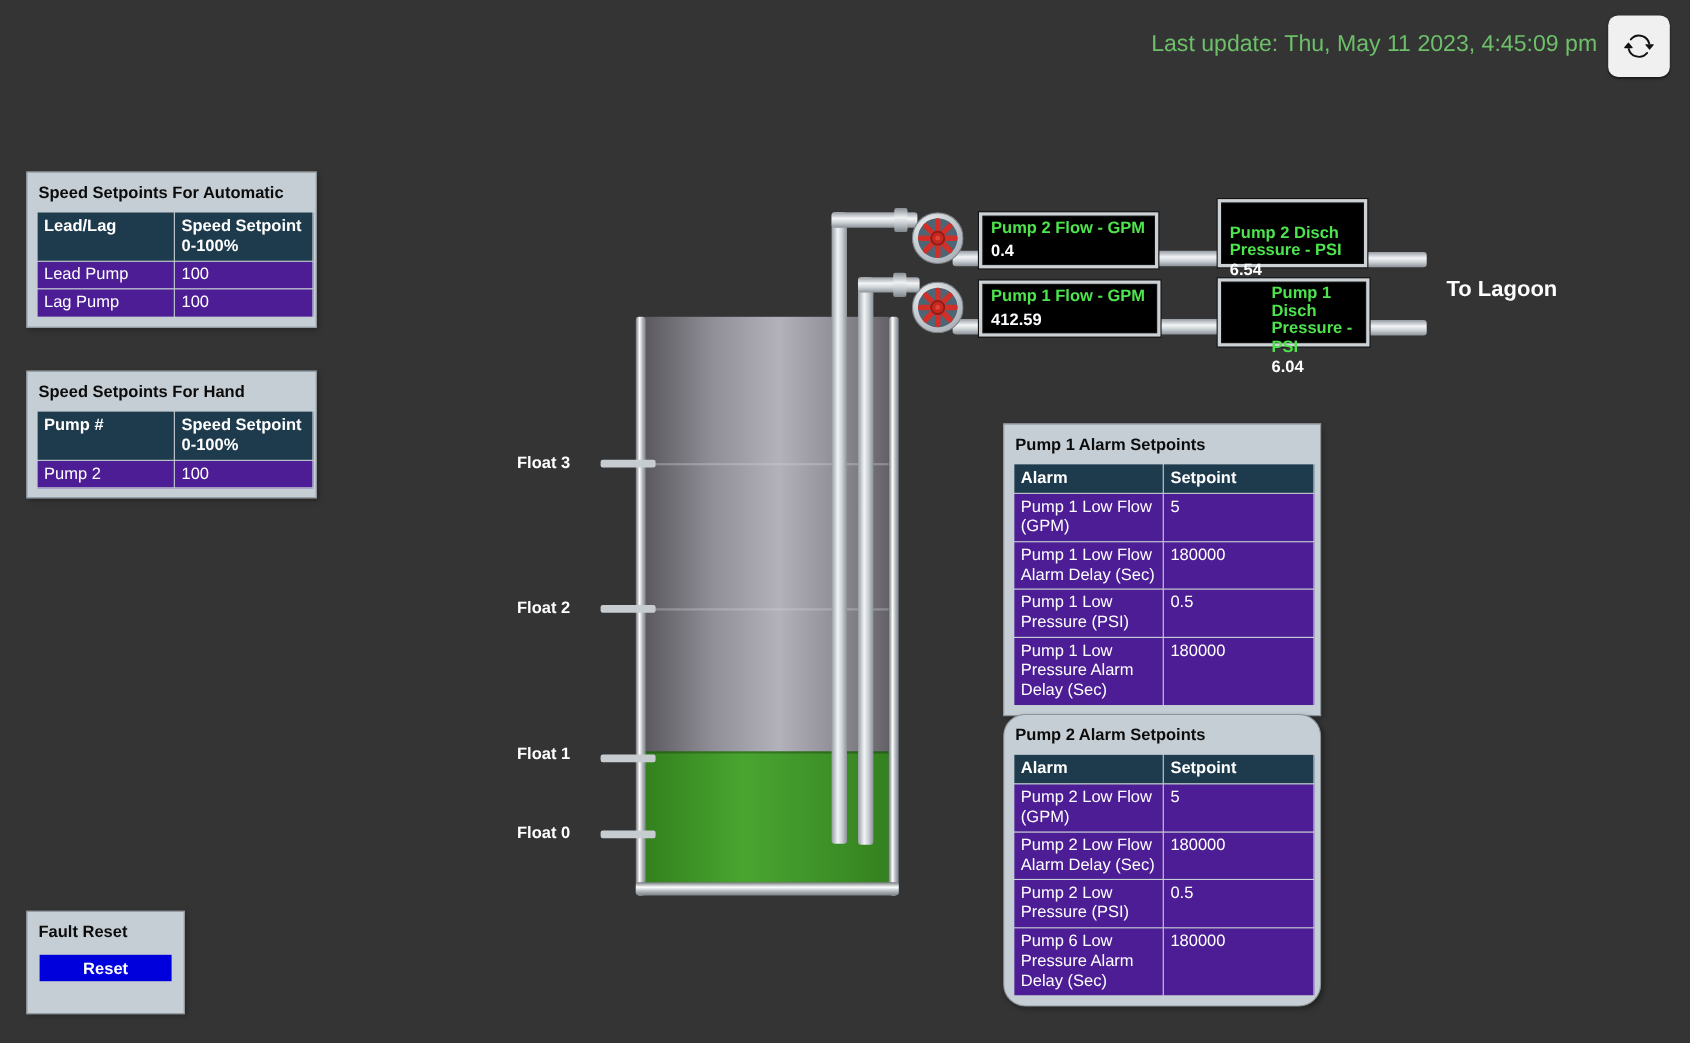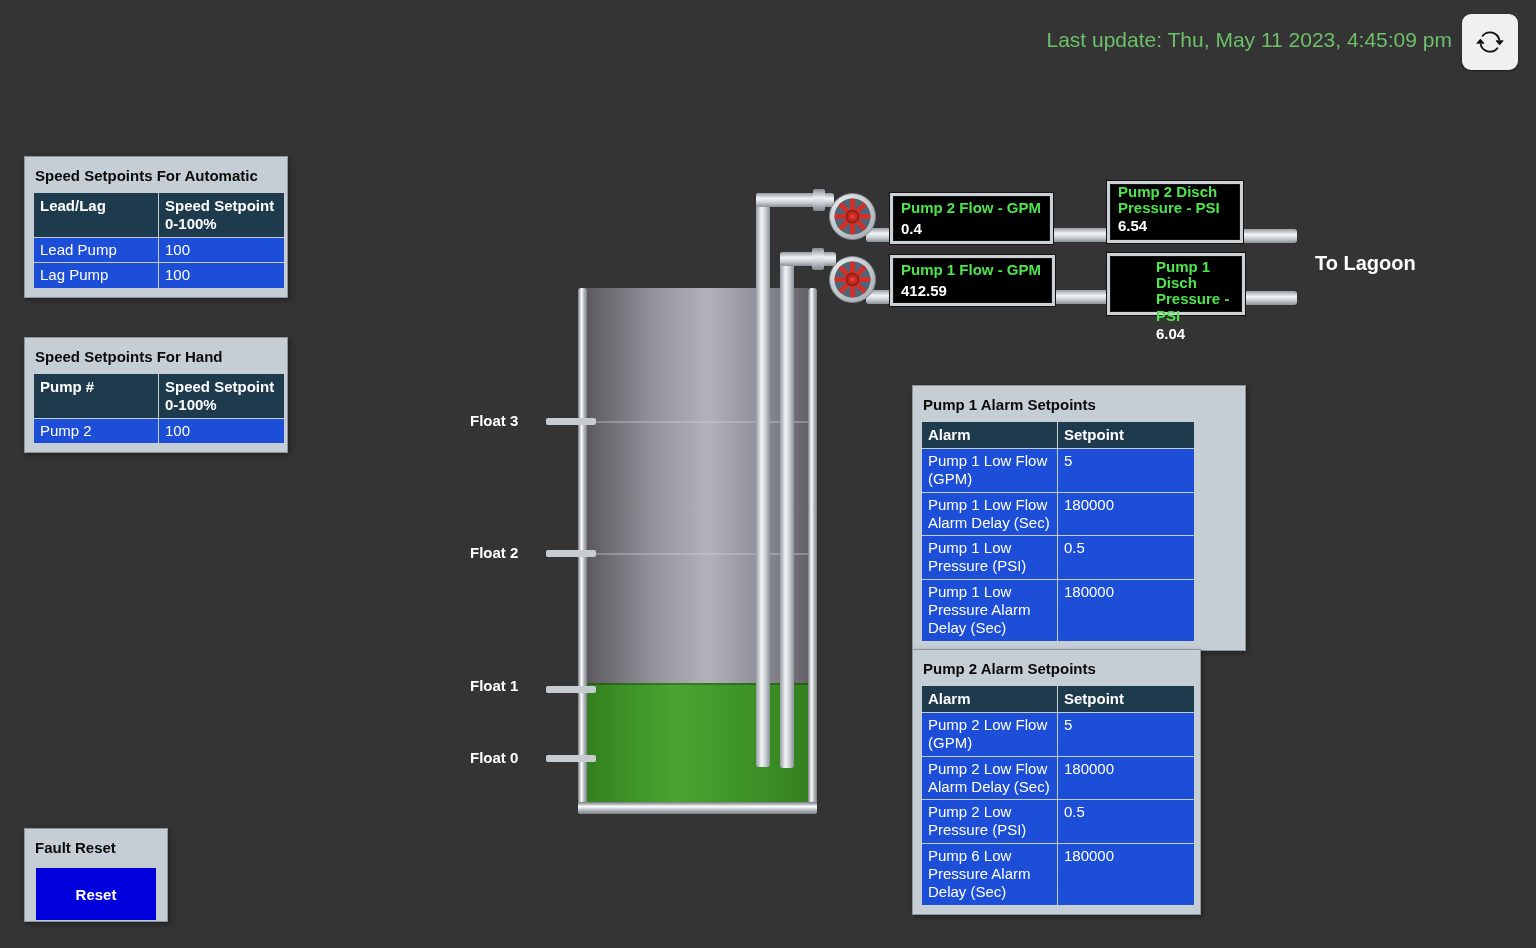--- a/index.html
+++ b/index.html
@@ -12,32 +12,32 @@
                  background:#f0f0f0; border-radius:9px; cursor:pointer;
                  display:flex; align-items:center; justify-content:center; box-shadow:0 1px 2px rgba(0,0,0,.5); }
 
   
   .panel { position:absolute; background:#c5ced4; border:1px solid #8d959b;
            box-shadow:2px 2px 5px rgba(0,0,0,.35); padding:8px; box-sizing:border-box; }
   .panel .ptitle { font-size:15px; font-weight:bold; color:#0b0b0b; margin:2px 2px 8px 2px; }
   table.hmi { border-collapse:collapse; table-layout:fixed; }
   .hmi th { background:#1e3b4d; color:#ffffff; text-align:left; font-size:15px; font-weight:bold;
             padding:4px 6px; border:1px solid #c5ced4; vertical-align:top; line-height:1.2; }
-  .hmi td { background:#1d4ed8; color:#ffffff; font-size:15px; padding:3px 6px;
+  .hmi td { background:#4c1d95; color:#ffffff; font-size:15px; padding:3px 6px;
             border:1px solid #c5ced4; vertical-align:top; line-height:1.22; }
 
   .panel-auto  { left:24px;  top:156px; width:264px; }
   .panel-hand  { left:24px;  top:337px; width:264px; }
   .panel-fault { left:24px;  top:828px; width:144px; height:94px; }
   .panel-fault .ptitle { text-align:left; }
-  .reset-btn { display:block; width:120px; height:52px; margin:12px auto 0 auto; background:#0000dd;
+  .reset-btn { display:block; width:120px; height:24px; margin:12px auto 0 auto; background:#0000dd;
                color:#ffffff; font-weight:bold; font-size:15px; border:none; cursor:pointer;
                font-family:"Liberation Sans", sans-serif; }
-  .panel-alarm1 { left:912px; top:385px; width:334px; }
-  .panel-alarm2 { left:912px; top:649px; width:289px; }
+  .panel-alarm1 { left:912px; top:385px; width:289px; }
+  .panel-alarm2 { left:912px; top:649px; width:289px;border-radius:20px; }
 
   
   .tank-interior { position:absolute; left:586px; top:288px; width:222px; height:515px;
     background:linear-gradient(90deg,#5b595f 0%,#908e96 28%,#b3b1b9 55%,#8d8b93 80%,#646268 100%); }
   .tank-seam { position:absolute; left:586px; width:222px; height:2px; background:rgba(210,212,220,.35); }
   .tank-liquid { position:absolute; left:586px; top:683px; width:222px; height:120px;
     background:linear-gradient(90deg,#33801e 0%,#49a530 40%,#3f9429 70%,#34811f 100%);
     border-top:2px solid rgba(0,0,0,.25); }
   .tank-wall-v { position:absolute; top:288px; width:9px; height:526px;
     background:linear-gradient(90deg,#74797e,#fdfefe 38%,#b2b8bd 68%,#7d8287); border-radius:3px; }
@@ -56,21 +56,21 @@
     background:linear-gradient(180deg,#868d93,#eef1f3 40%,#c4cacf 65%,#7f868c); }
   .pump { position:absolute; width:47px; height:47px; }
 
   
   .display { position:absolute; background:#000000; border:3px solid #ccd1d5; box-sizing:border-box;
              box-shadow:0 0 0 1px #141414, inset 0 0 0 1px #141414; padding:4px 8px; }
   .display .dt { color:#4de44d; font-weight:bold; font-size:15px; line-height:1.08; }
   .display .dv { color:#ffffff; font-weight:bold; font-size:15px; margin-top:4px; }
   .box-flow2  { left:890px;  top:193px; width:163px; height:51px; }
   .box-flow1  { left:890px;  top:255px; width:165px; height:51px; }
-  .box-pres2  { left:1107px; top:181px; width:136px; height:62px; padding-top:0; }
+  .box-pres2  { left:1107px; top:181px; width:136px; height:62px; padding-top:20px; }
   .box-pres1  { left:1107px; top:253px; width:138px; height:62px; padding-top:3px;padding-left:46px; }
   .box-pres1 .dv, .box-pres2 .dv { margin-top:1px; }
 
   .to-lagoon { position:absolute; left:1315px; top:252px; font-size:20px; font-weight:bold; color:#ffffff; }
 </style>
 </head>
 <body>
 
 <div class="stage">
 

